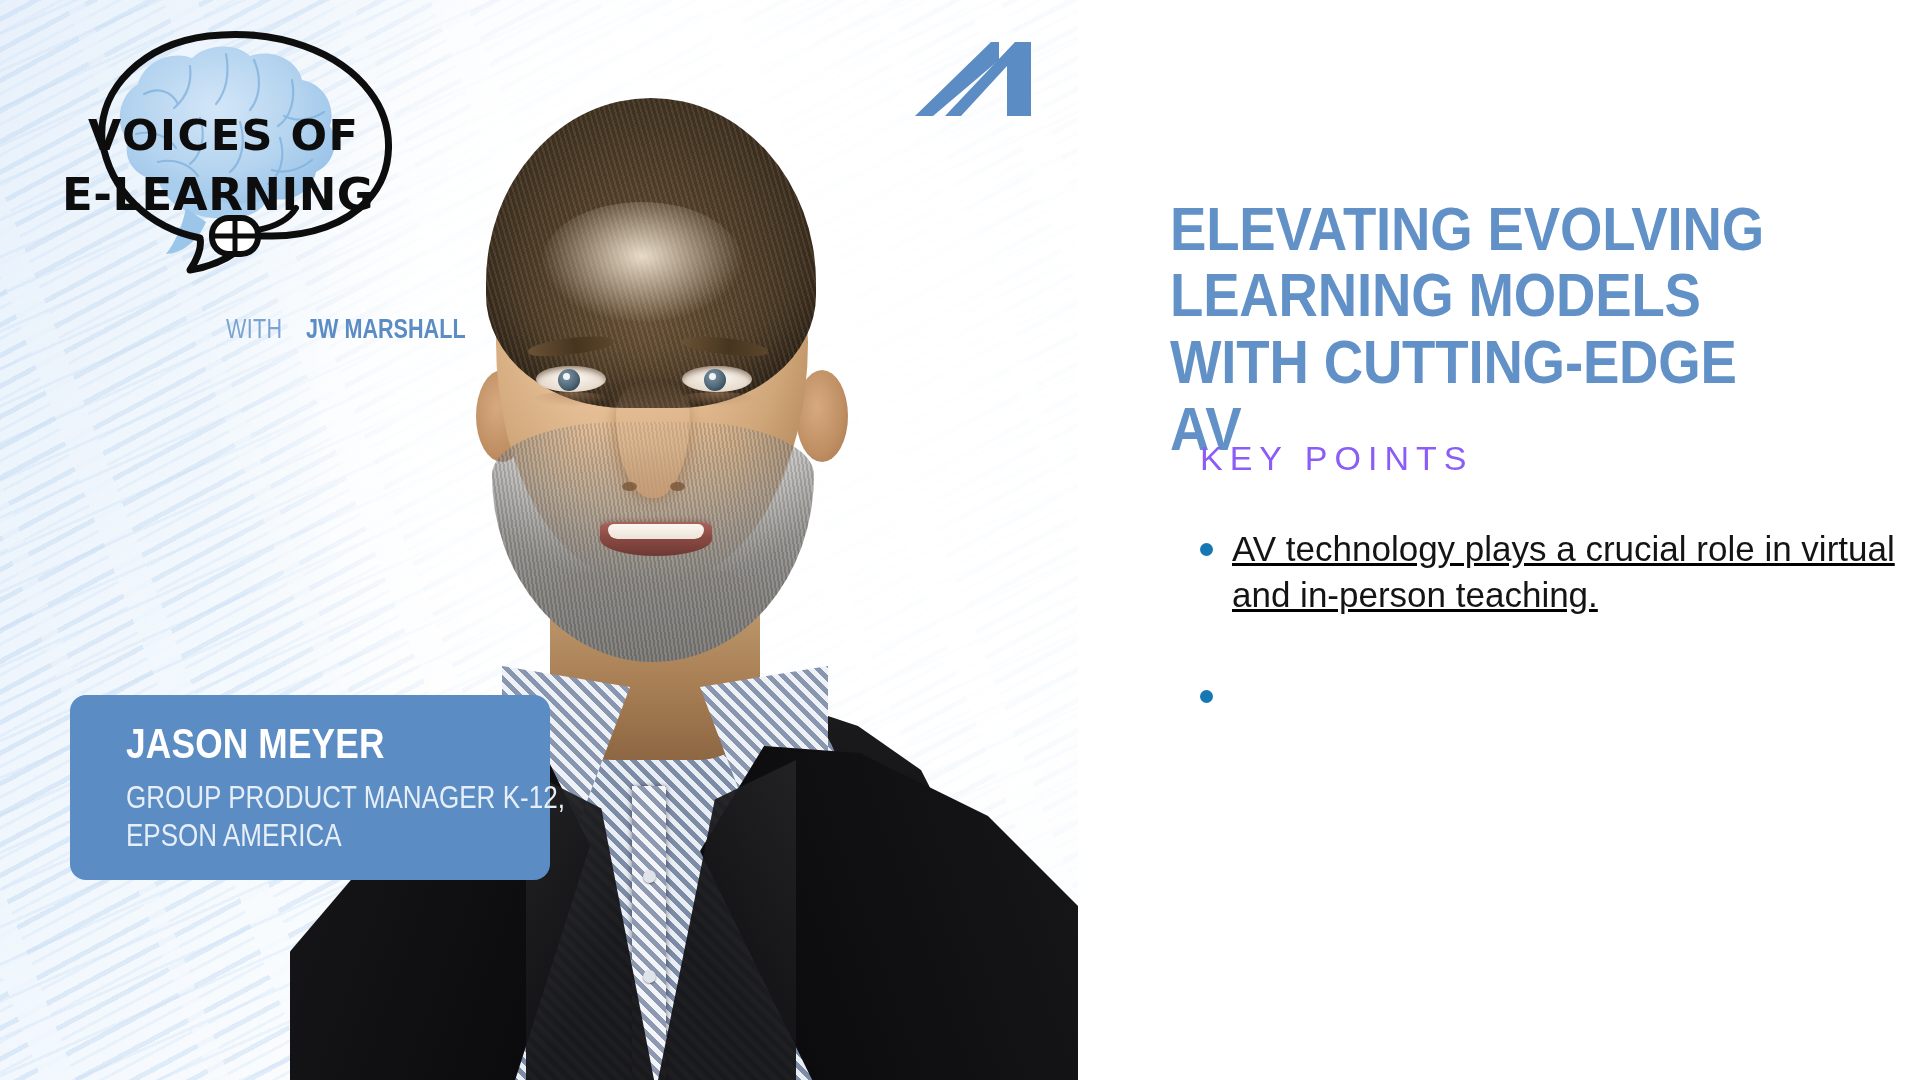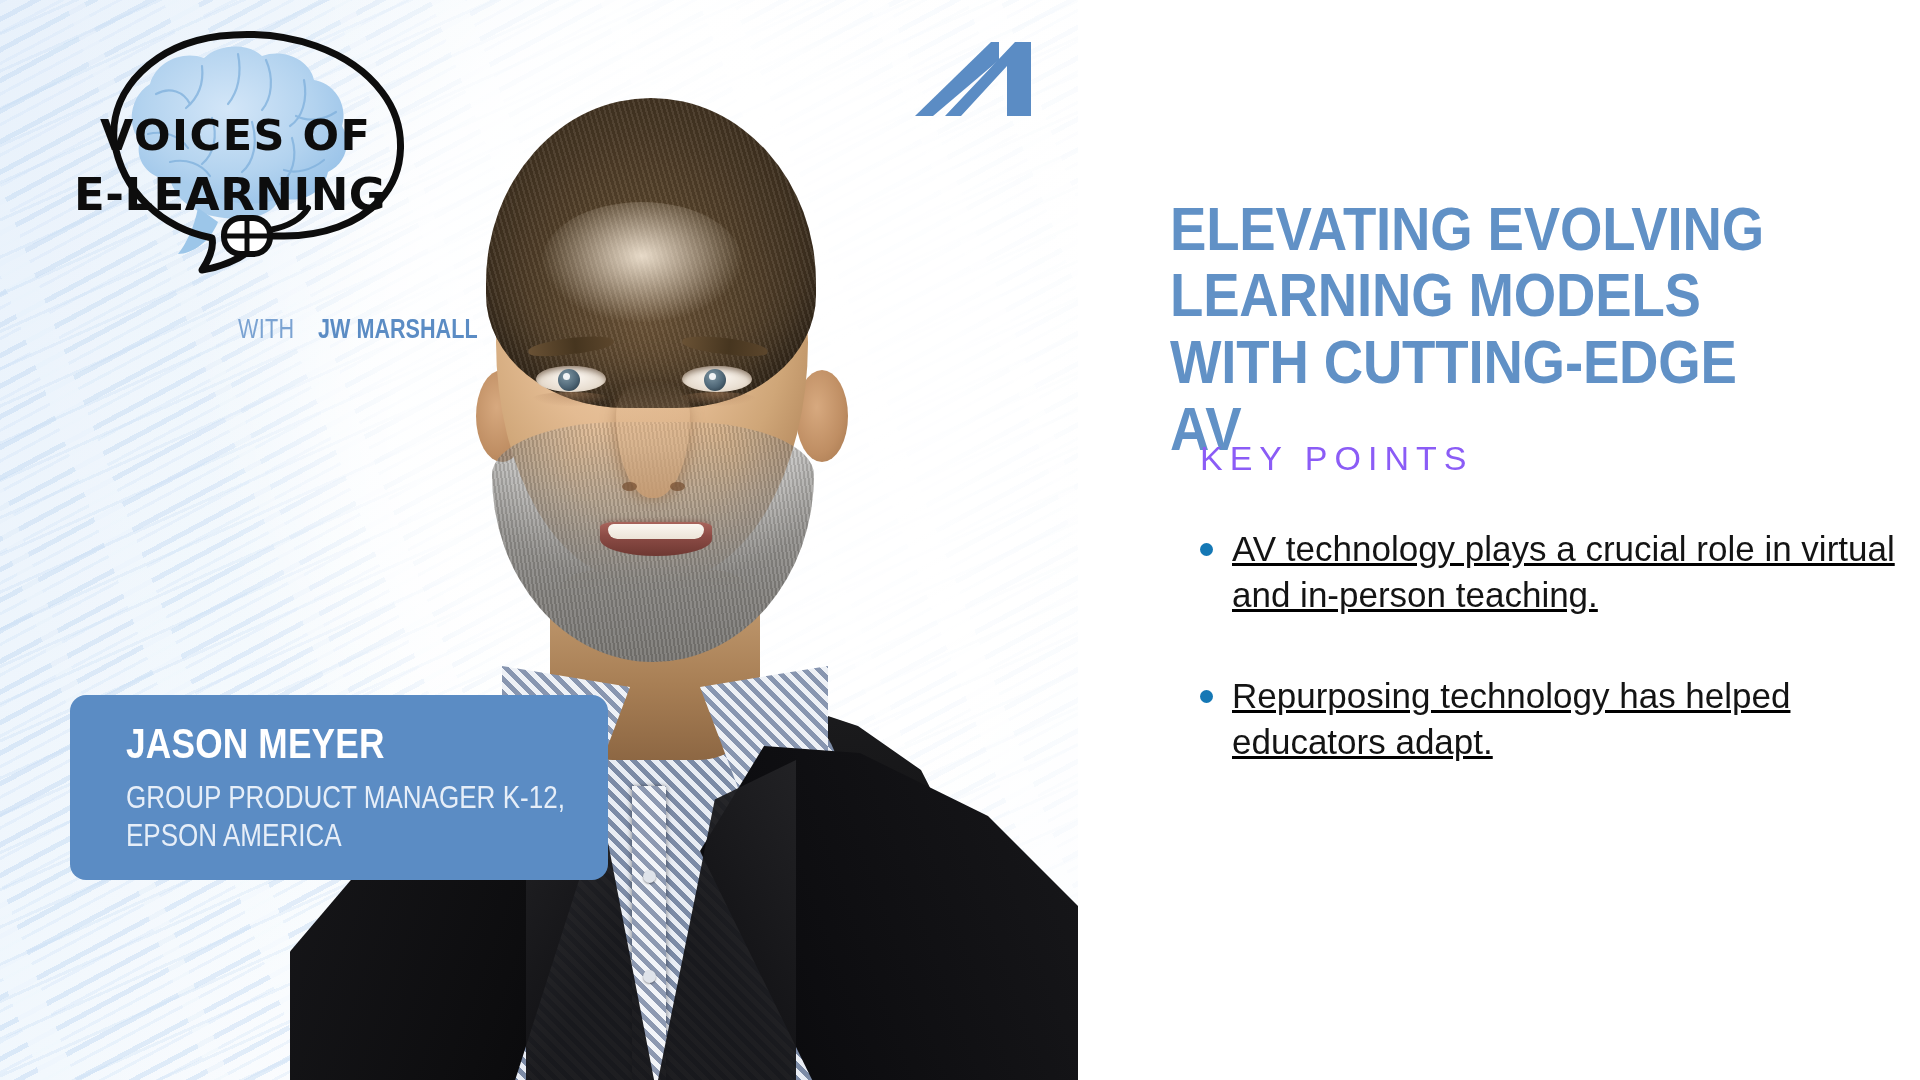--- a/index.html
+++ b/index.html
@@ -101,21 +101,21 @@
   .panel-edge {
     position: absolute;
     right: 0; top: 0;
     width: 22px; height: 100%;
     background: #ffffff;
   }
 
   
   .logo-wrap {
     position: absolute;
-    left: 52px;
+    left: 40px;
     top: 22px;
     width: 390px;
     height: 300px;
   }
   .logo-svg { display: block; width: 390px; height: 260px; }
   .logo-tagline {
     position: absolute;
     left: 186px;
     top: 271px;
     font-size: 27px;
@@ -356,21 +356,21 @@
     position:absolute; inset:0;
     pointer-events:none;
     background: linear-gradient(90deg, rgba(244,248,253,0.0) 0%, rgba(244,248,253,0) 88%, rgba(255,255,255,0.0) 100%);
   }
 
   
   .badge {
     position: absolute;
     left: 70px;
     top: 695px;
-    width: 538px;
+    width: 480px;
     height: 185px;
     background: #5b8cc4;
     border-radius: 16px;
     box-sizing: border-box;
     padding: 28px 34px 0 56px;
   }
   .badge-name {
     color: #ffffff;
     font-size: 42px;
     font-weight: 700;
@@ -589,18 +589,17 @@
 
     <div class="keypoints-label">KEY POINTS</div>
 
     <ul class="bullets">
       <li class="bullet">
         <span class="dot"></span>
         <span>AV technology plays a crucial role in virtual and in-person teaching.</span>
       </li>
       <li class="bullet">
         <span class="dot"></span>
-        <span>Repurposing technology has helped educators adapt.</span>
       </li>
     </ul>
 
   </div>
 </div>
 
 </body></html>

